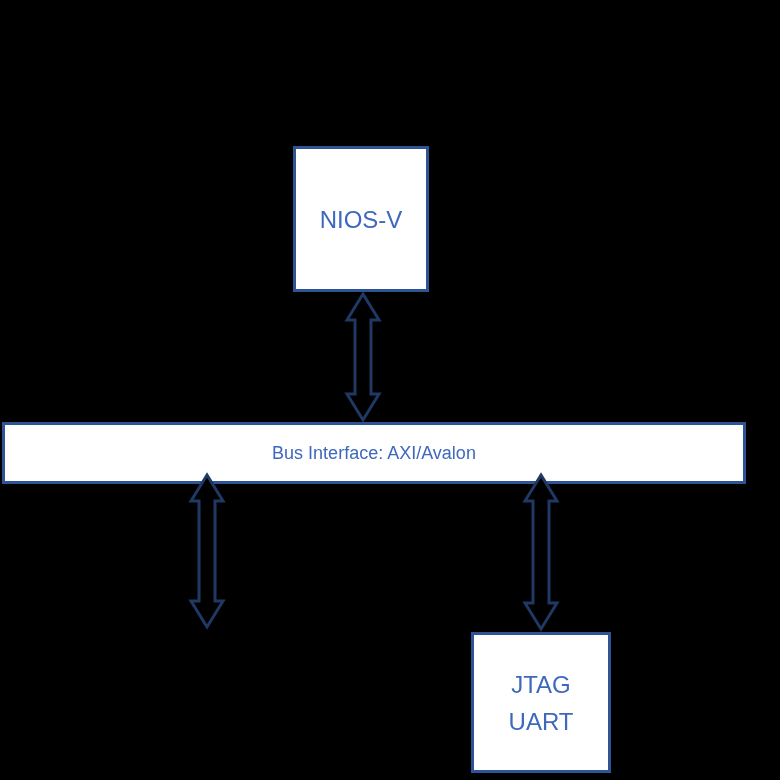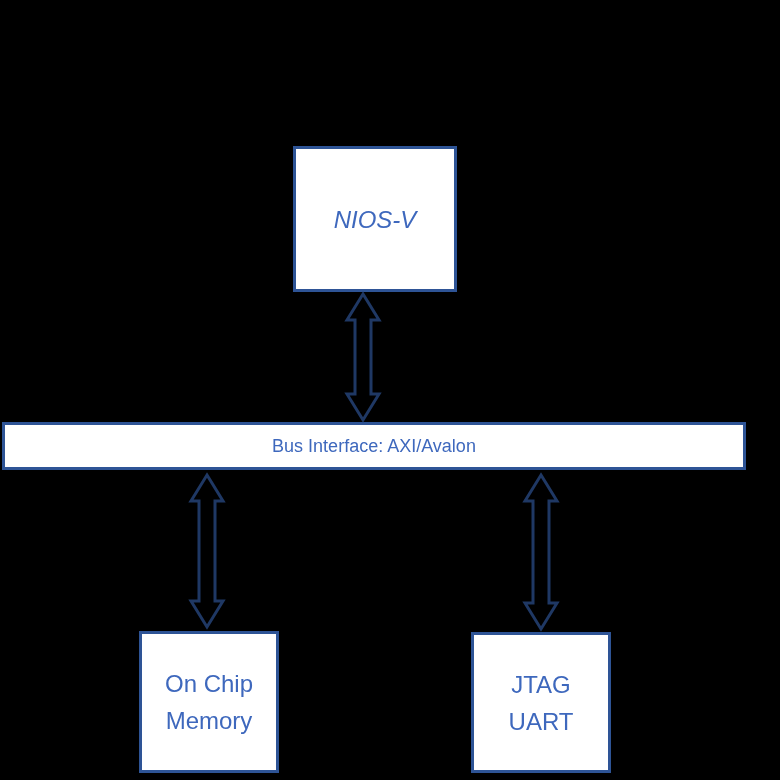--- a/index.html
+++ b/index.html
@@ -28,28 +28,28 @@
     text-align: center;
   }
   .node-label {
     color: #3E68BD;
     font-size: 24px;
     line-height: 37px;
     white-space: pre-line;
     text-align: center;
   }
 
-  .nios-box   { left: 293px; top: 146px; width: 164px; height: 146px; font-style: italic; }
+  .nios-box   { left: 293px; top: 146px; width: 136px; height: 146px; }
   .memory-box { left: 139px; top: 631px; width: 140px; height: 142px; }
   .jtag-box   { left: 471px; top: 632px; width: 140px; height: 141px; }
 
   .bus-bar {
     position: absolute;
     left: 2px; top: 422px;
-    width: 744px; height: 48px;
+    width: 744px; height: 62px;
     background: #FFFFFF;
     border: 3px solid #2E5496;
     box-sizing: border-box;
     display: flex;
     align-items: center;
     justify-content: center;
   }
   .bus-label {
     color: #3E68BD;
     font-size: 18px;
@@ -96,24 +96,20 @@
 
 
   <div class="node-box nios-box">
     <span class="node-label">NIOS-V</span>
   </div>
 
   <div class="bus-bar">
     <span class="bus-label">Bus Interface: AXI/Avalon</span>
   </div>
 
-  <div class="node-box memory-box">
-    <span class="node-label">On Chip
-Memory</span>
-  </div>
 
   <div class="node-box jtag-box">
     <span class="node-label">JTAG
 UART</span>
   </div>
 
   <svg class="arrows" width="780" height="780" viewBox="0 0 780 780">
     <polygon points="363,294 379,320 371,320 371,394 379,394 363,420 347,394 355,394 355,320 347,320"></polygon>
     <polygon points="207,475 223,501 215,501 215,601 223,601 207,627 191,601 199,601 199,501 191,501"></polygon>
     <polygon points="541,475 557,501 549,501 549,603 557,603 541,629 525,603 533,603 533,501 525,501"></polygon>

